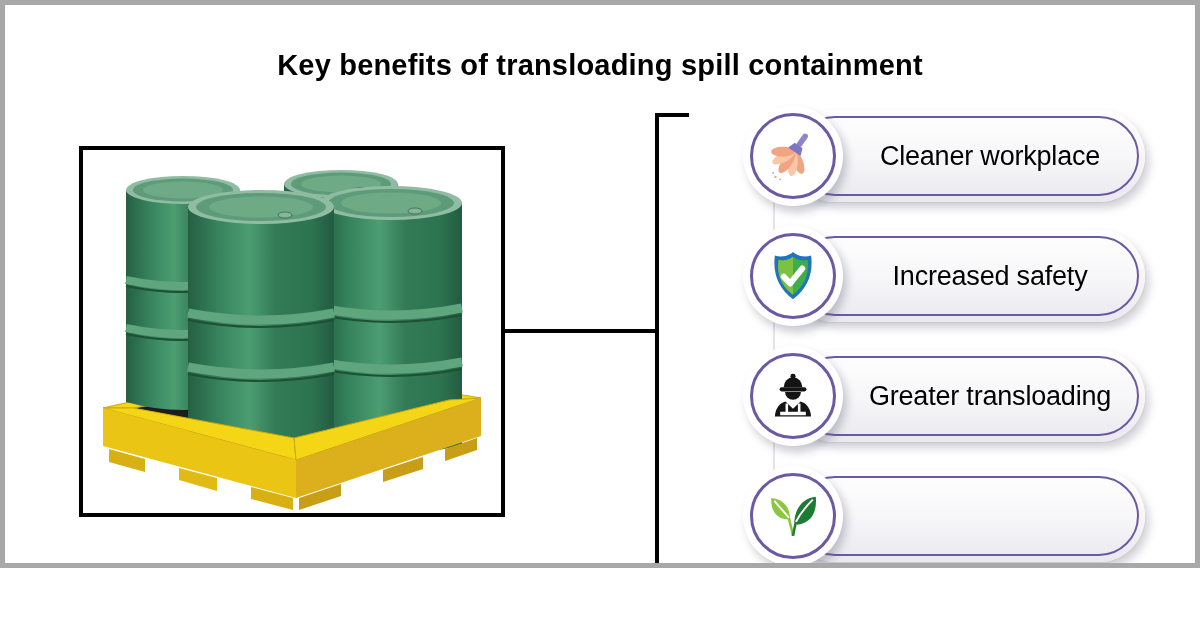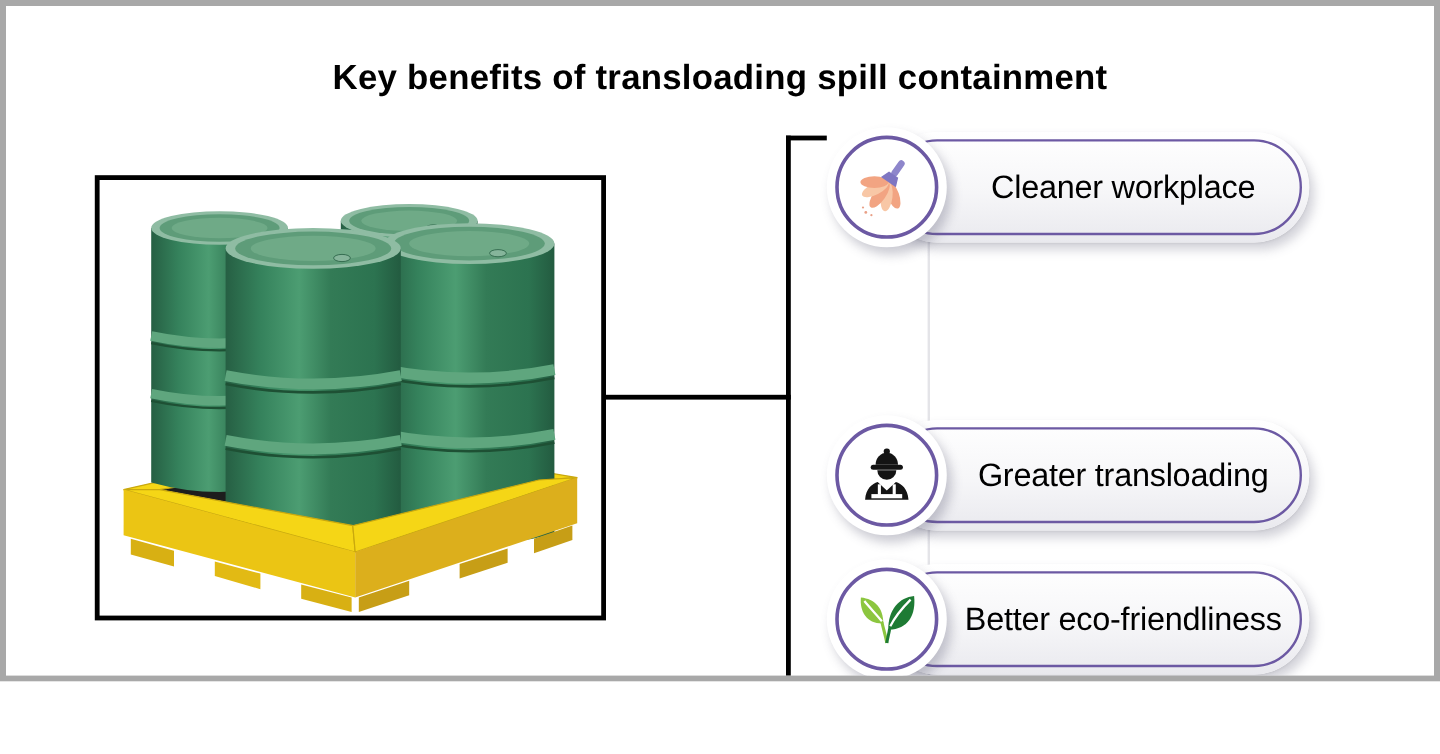--- a/index.html
+++ b/index.html
@@ -19,21 +19,21 @@
   }
   .image-frame svg{display:block;width:100%;height:100%;}
   
   .line{position:absolute;background:#000;}
   .h-feed{left:498px;top:324px;width:156px;height:4px;}
   .v-bracket{left:650px;top:108px;width:4px;height:460px;}
   .stub-top{left:650px;top:108px;width:34px;height:4px;}
   .stub-bottom{left:650px;top:564px;width:34px;height:4px;}
   .badge-spine{position:absolute;left:768px;top:150px;width:2px;height:412px;background:#e4e4e8;}
   
-  .benefit{position:absolute;left:684px;width:402px;height:104px;}
+  .benefit{position:absolute;left:738px;width:402px;height:104px;}
   .b1{top:101px;} .b2{top:221px;} .b3{top:341px;} .b4{top:461px;}
   .pill{
     position:absolute;left:46px;right:0;top:4px;bottom:8px;border-radius:50px;
     background:linear-gradient(180deg,#ffffff 0%,#f6f6f8 55%,#e9e9ee 100%);
     box-shadow:4px 6px 9px rgba(90,90,115,.28),0 1px 2px rgba(0,0,0,.08);
   }
   .pill::after{
     content:"";position:absolute;inset:6px;border:2px solid #6c59a3;border-radius:44px;
   }
   .badge{
@@ -157,20 +157,34 @@
           <path d="M20 13.5 L28 13.5 L30.5 20 L17.5 20 Z" fill="#7f76c2"></path>
         </g>
         <circle cx="9" cy="42" r="1" fill="#e9a087"></circle>
         <circle cx="13" cy="44" r="0.8" fill="#e9a087"></circle>
         <circle cx="7" cy="38.5" r="0.8" fill="#e9a087"></circle>
       </svg>
     </div>
     <div class="benefit-label">Cleaner workplace</div>
   </div>
 
+  <div class="benefit b2">
+    <div class="pill"></div>
+    <div class="badge">
+      <svg viewBox="0 0 48 48">
+        <path d="M24 3.5 C28.5 7.5 35 8 39.5 6.5 C41.5 21 37 34.5 24 44 C11 34.5 6.5 21 8.5 6.5 C13 8 19.5 7.5 24 3.5 Z" fill="#2273bf"></path>
+        <g transform="translate(24 24) scale(0.8) translate(-24 -24)">
+          <path d="M24 3.5 C28.5 7.5 35 8 39.5 6.5 C41.5 21 37 34.5 24 44 C11 34.5 6.5 21 8.5 6.5 C13 8 19.5 7.5 24 3.5 Z" fill="#3fae49"></path>
+          <path d="M24 3.5 C19.5 7.5 13 8 8.5 6.5 C6.5 21 11 34.5 24 44 Z" fill="#7cc142"></path>
+        </g>
+        <path d="M16 24.5 L21.5 30.5 L32 17.5" stroke="#ffffff" stroke-width="5" fill="none" stroke-linecap="round" stroke-linejoin="round"></path>
+      </svg>
+    </div>
+    <div class="benefit-label">Increased safety</div>
+  </div>
 
   <div class="benefit b3">
     <div class="badge" style="z-index:1">
       <svg viewBox="0 0 48 48">
         <g fill="#141414">
           <rect x="21.8" y="5" width="4.4" height="4" rx="2"></rect>
           <path d="M16 16.5 a8 8.5 0 0 1 16 0 z"></path>
           <rect x="12.5" y="16.5" width="23" height="3.6" rx="1.8"></rect>
           <path d="M17.2 20.5 a6.8 6.8 0 0 0 13.6 0 z"></path>
           <path d="M8.5 41.5 C9 33.5 13.5 30 17.5 28.8 L24 35 L30.5 28.8 C34.5 30 39 33.5 39.5 41.5 Z"></path>
@@ -189,16 +203,15 @@
     <div class="badge">
       <svg viewBox="0 0 48 48">
         <path d="M20.5 26 C21.5 31 23 35 24 41" stroke="#8cc63f" stroke-width="2.2" fill="none"></path>
         <path d="M26 31 C25.5 34.5 24.5 37.5 24 41" stroke="#1e7b34" stroke-width="2.2" fill="none"></path>
         <path d="M21.5 27 C10 27.5 4.5 19 5.5 8.5 C15.5 9.5 21.5 16 21.5 27 Z" fill="#8cc63f"></path>
         <path d="M8 11 C12 16 17 21 20.5 25.5" stroke="#ffffff" stroke-width="1.6" fill="none"></path>
         <path d="M25 31.5 C25 17 33 8.5 43.5 7.5 C45 21 39 31.5 25.5 31.5 Z" fill="#1e7b34"></path>
         <path d="M41 10 C35 16 29.5 23 26.5 29" stroke="#ffffff" stroke-width="1.6" fill="none"></path>
       </svg>
     </div>
-    <div class="benefit-label">Better eco-friendliness</div>
   </div>
 
 </div>
 
 </body></html>

